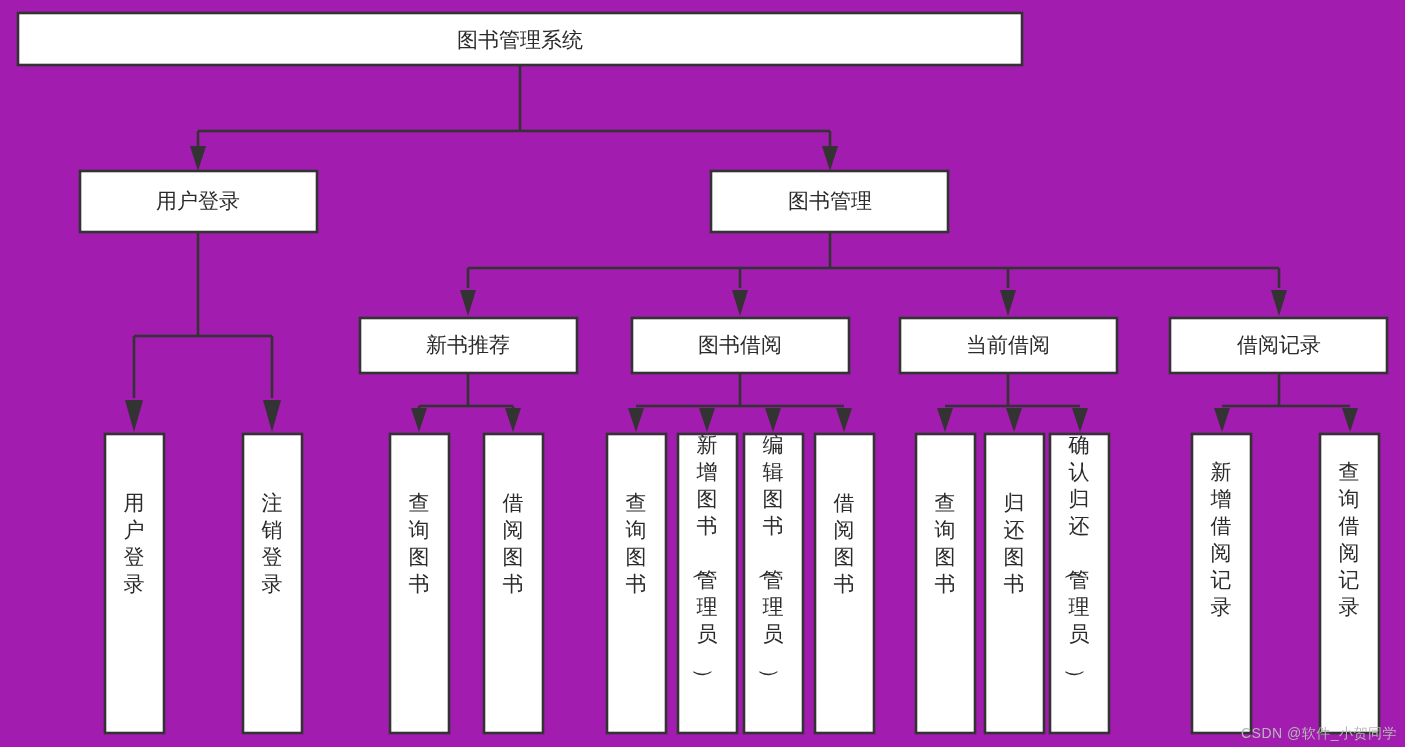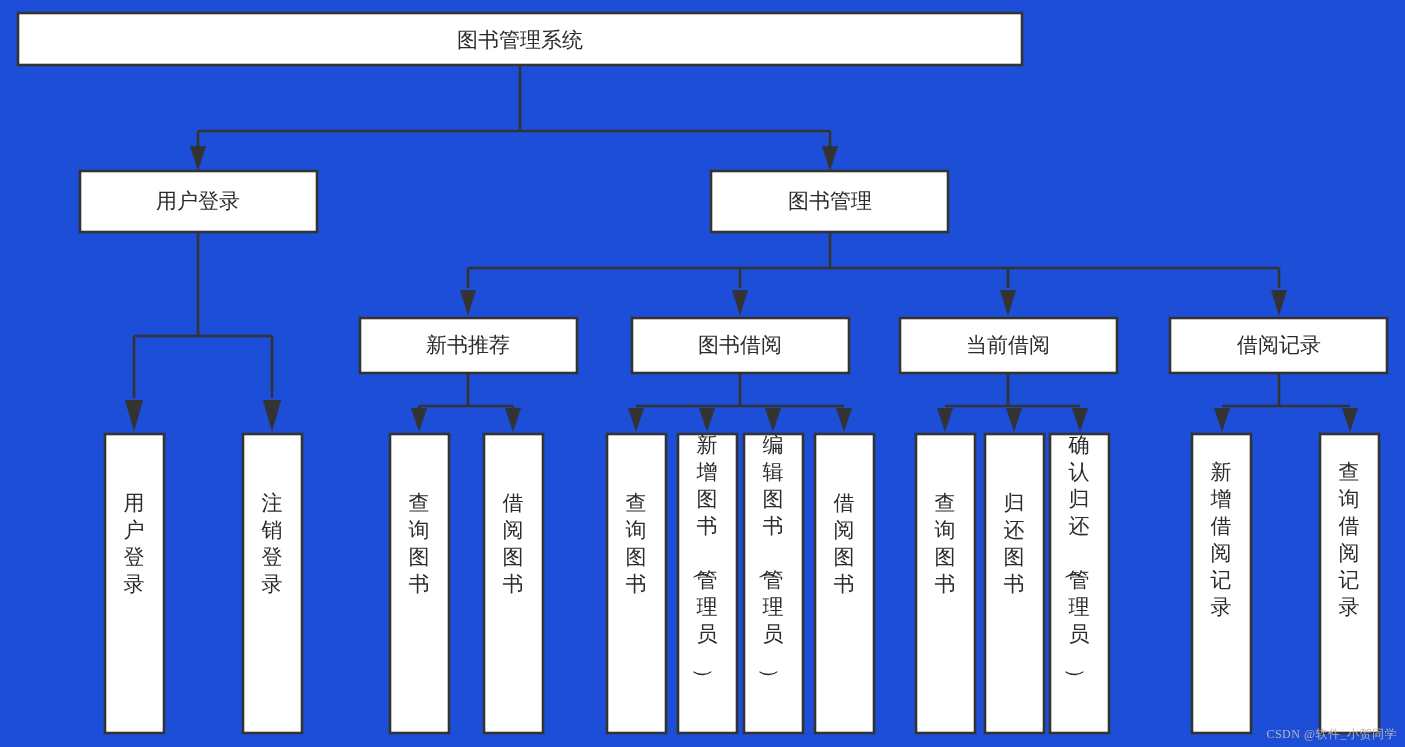--- a/index.html
+++ b/index.html
@@ -7,21 +7,21 @@
     padding: 0;
     background: #ffffff;
   }
   body {
     font-family: "Liberation Sans", "DejaVu Sans", sans-serif;
   }
   #diagram-root {
     position: relative;
     width: 1405px;
     height: 747px;
-    background: #1d4ed8;
+    background: #a21caf;
     overflow: hidden;
   }
   svg.diagram-canvas {
     position: absolute;
     left: 0;
     top: 0;
     width: 1405px;
     height: 747px;
     display: block;
   }
@@ -49,22 +49,22 @@
   .node-label-vertical {
     fill: #2b2b2b;
     font-family: "DejaVu Sans", "Liberation Sans", sans-serif;
     font-size: 21px;
     text-anchor: middle;
   }
   .watermark {
     position: absolute;
     right: 8px;
     bottom: 4px;
-    font-family: Liberation Serif, serif;
-    font-size: 12px;
+    font-family: Liberation Sans, sans-serif;
+    font-size: 14px;
     color: #b6b6b6;
     white-space: nowrap;
     letter-spacing: 0.5px;
   }
 </style>
 </head>
 <body>
 
 <div id="diagram-root">
 

